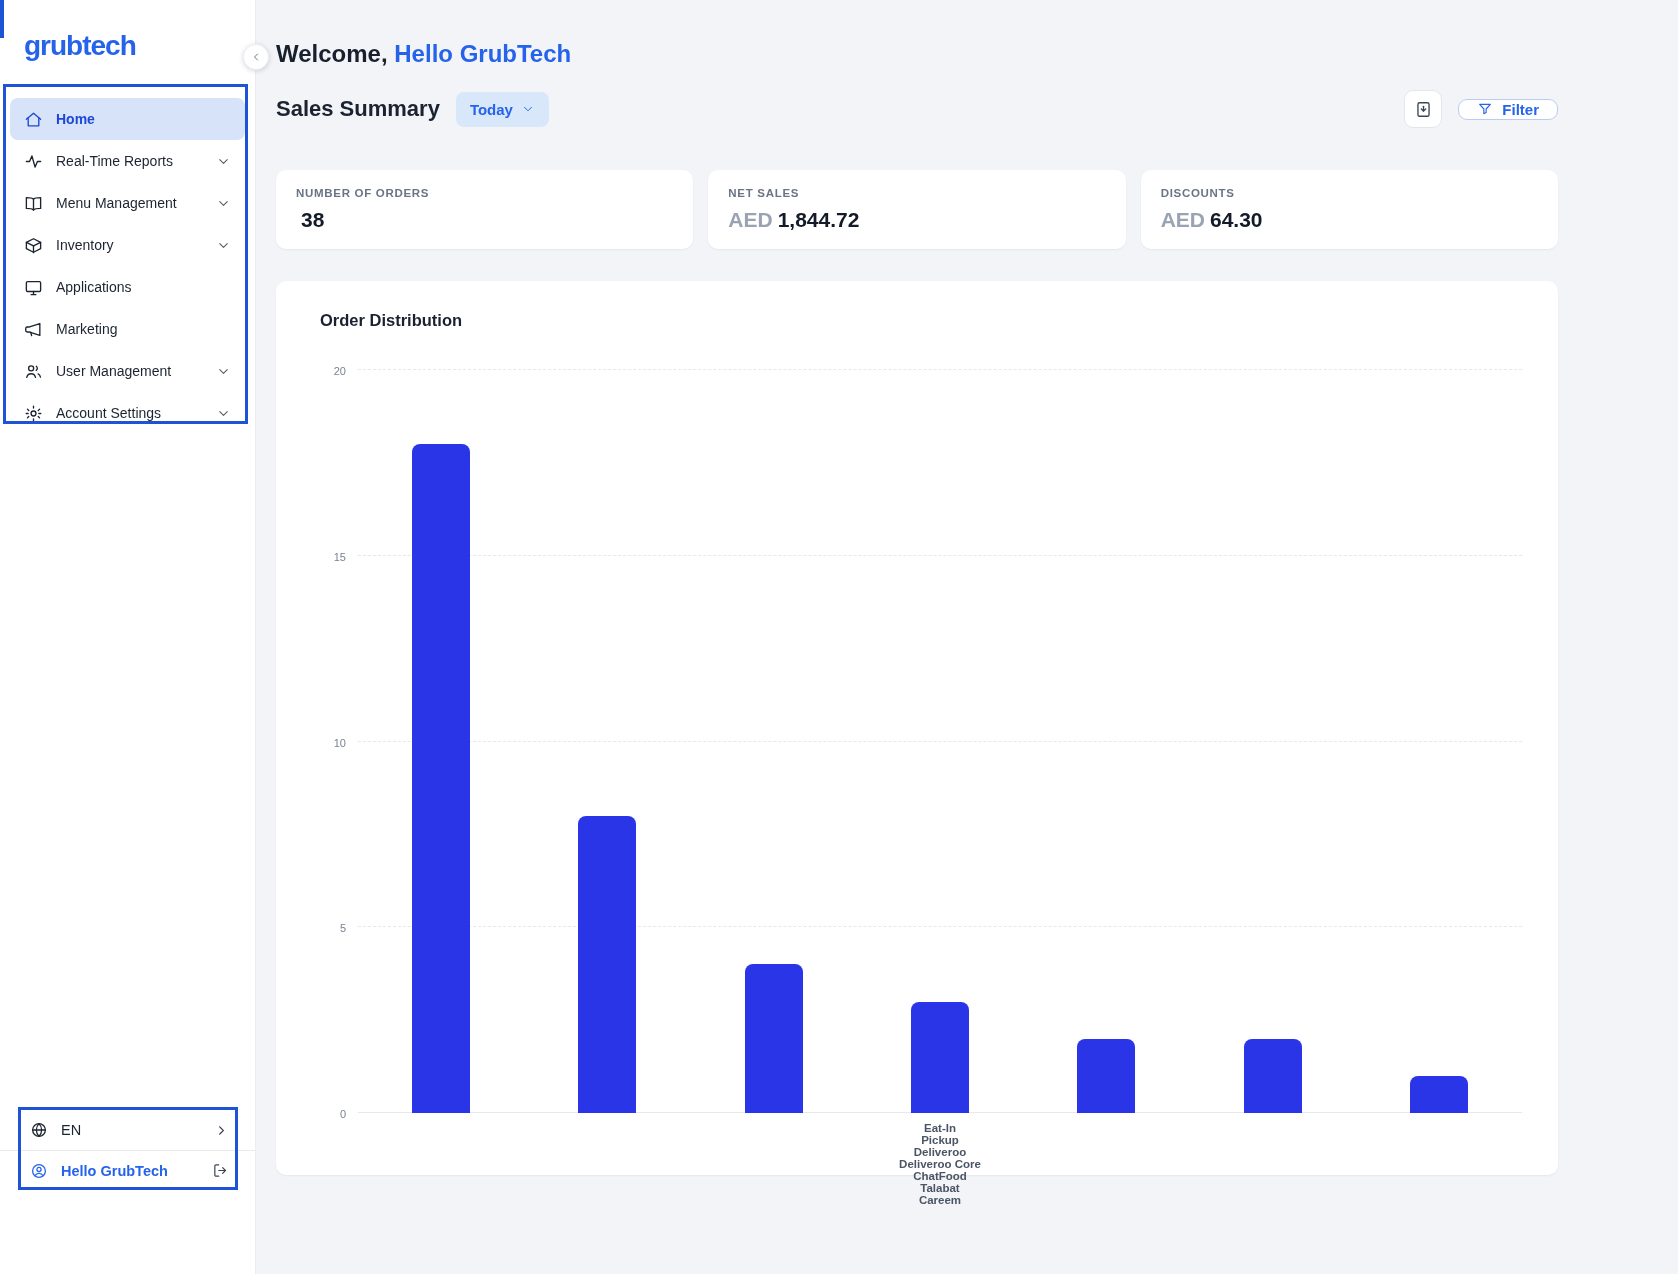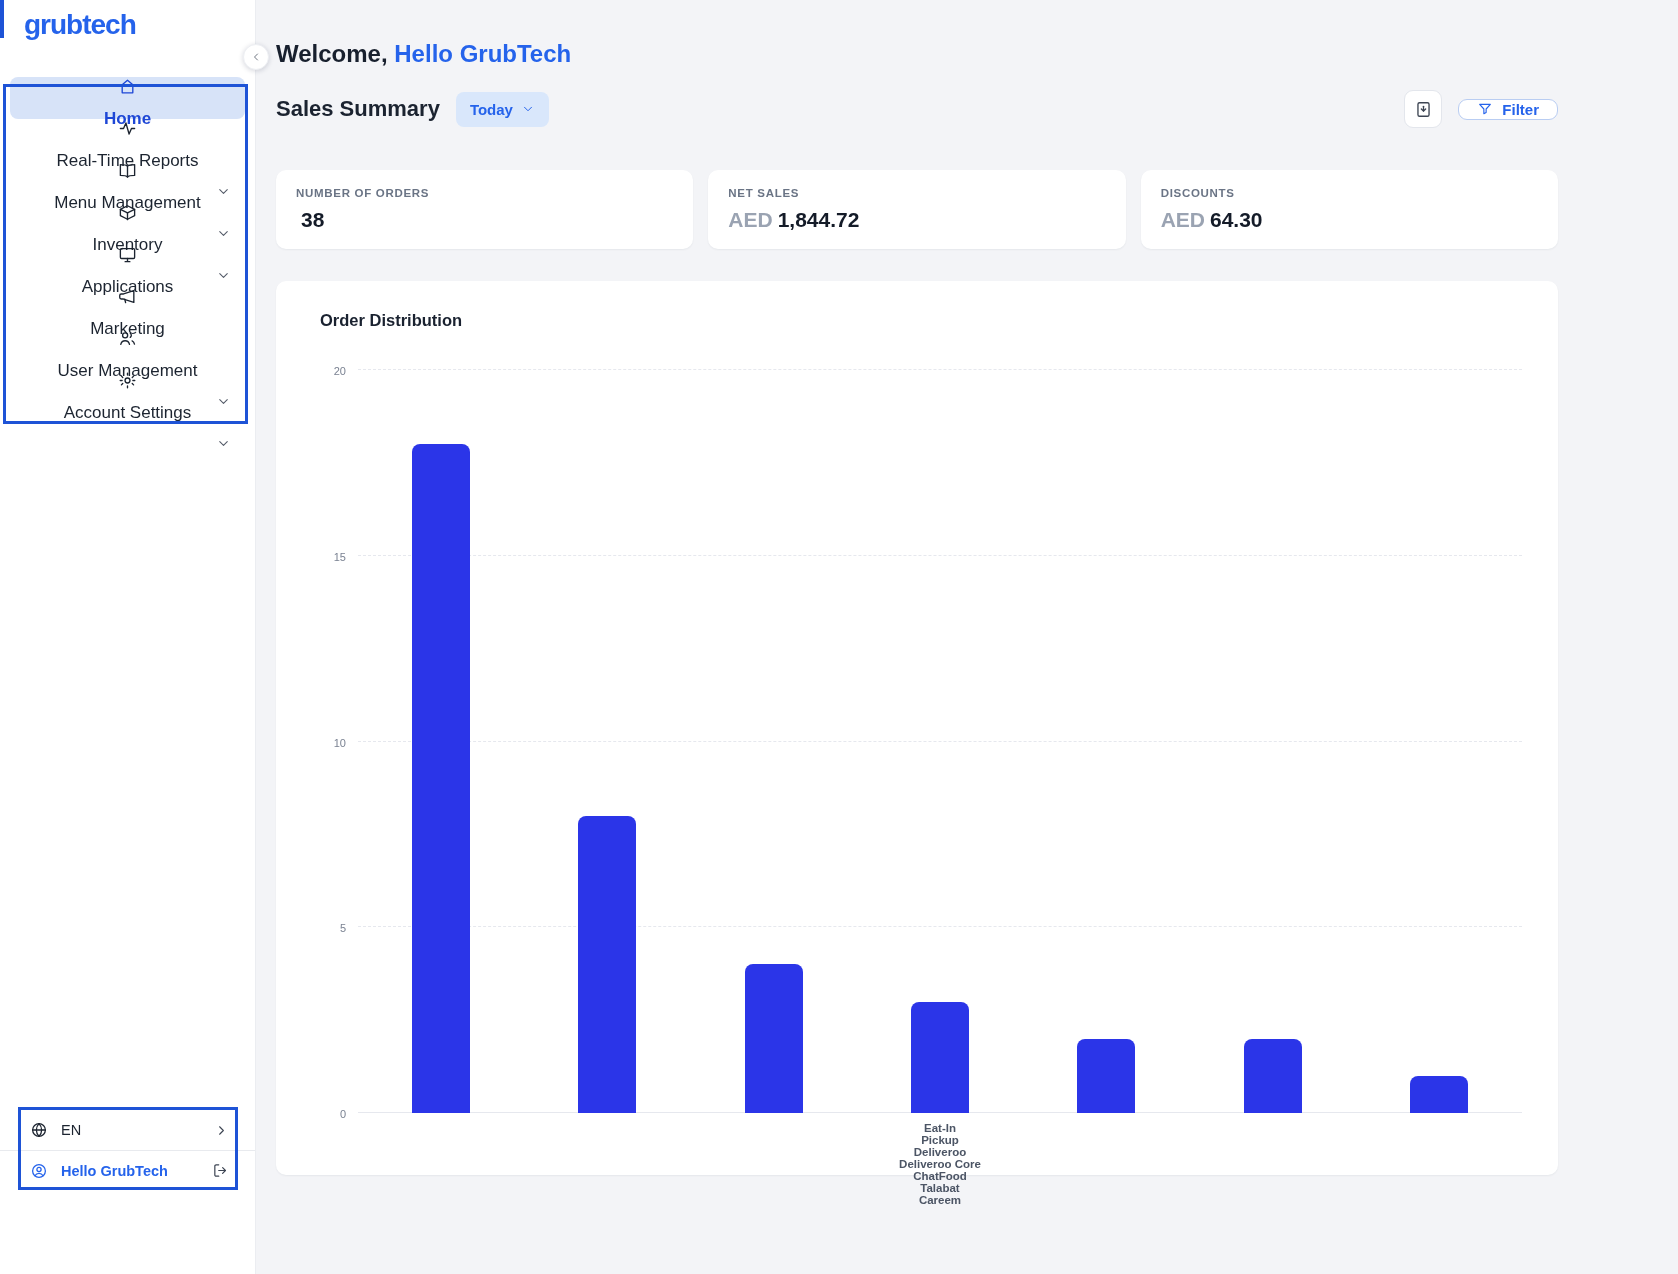--- a/index.html
+++ b/index.html
@@ -10,28 +10,28 @@
     background: #ffffff; color: #1c2430;
   }
   .app { display: flex; width: 1678px; height: 1274px; }
 
   
   .sidebar {
     position: relative; width: 256px; flex: 0 0 256px;
     background: #ffffff; border-right: 1px solid #ebedf1;
   }
   .logo {
-    padding: 9px 24px 12px; font-size: 28px; line-height: 32px;
+    padding: 30px 24px 12px; font-size: 28px; line-height: 32px;
     font-weight: 700; letter-spacing: -1px; color: #2563eb;
   }
   .nav { padding: 24px 10px 0; }
   .nav-item {
     display: flex; align-items: center; gap: 13px;
     height: 42px; padding: 0 14px; border-radius: 8px;
-    font-size: 17px; color: #1c2430; cursor: pointer; flex-direction: column;
+    font-size: 14px; color: #1c2430; cursor: pointer;
   }
   .nav-item.active { background: #d7e3f8; color: #1e47d6; font-weight: 700; }
   .nav-item .mi { width: 19px; height: 19px; flex: 0 0 19px; }
   .nav-item .chev { margin-left: auto; display: flex; color: #545c69; }
 
   .sidebar-bottom { position: absolute; left: 0; right: 0; top: 1110px; }
   .foot-row {
     display: flex; align-items: center; gap: 13px;
     height: 40px; padding: 0 26px 0 30px; font-size: 14.5px; cursor: pointer;
   }

